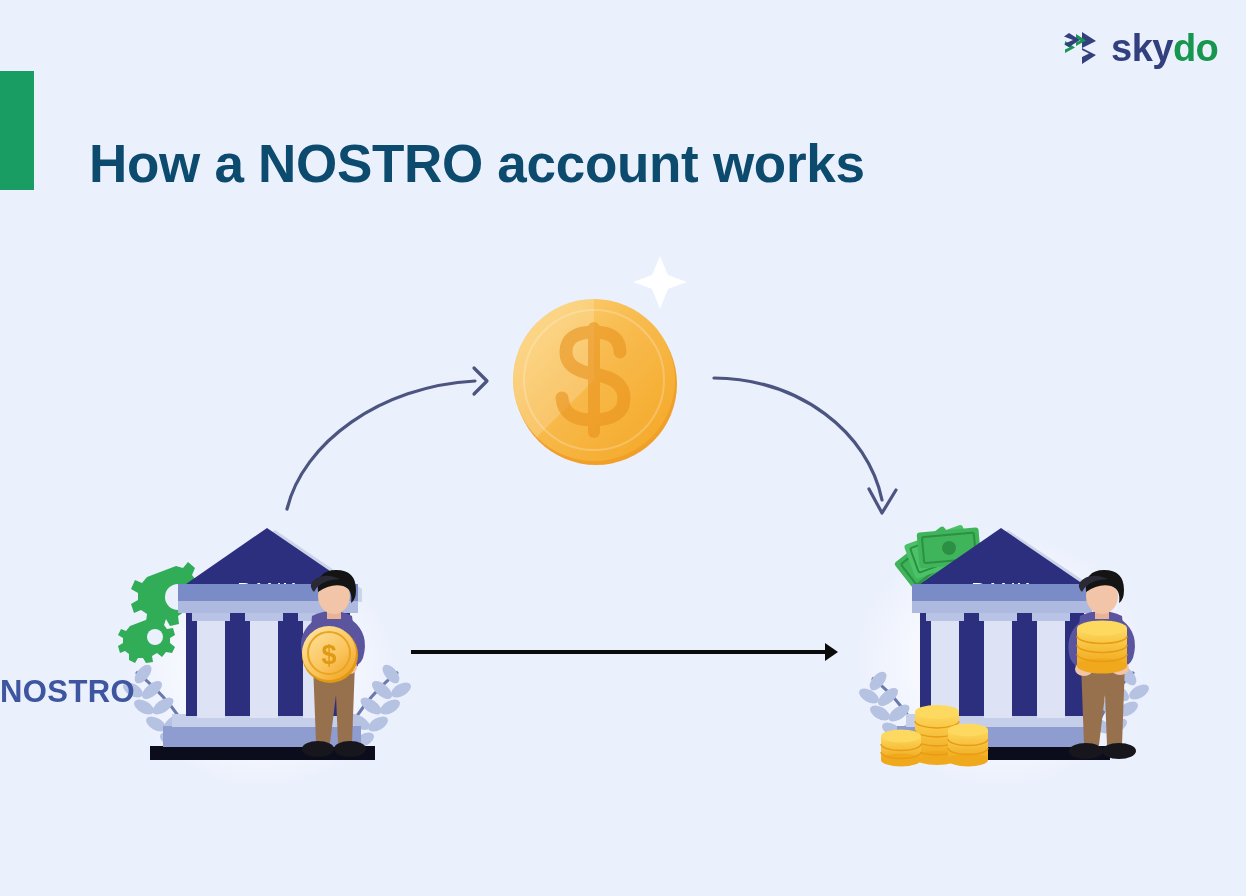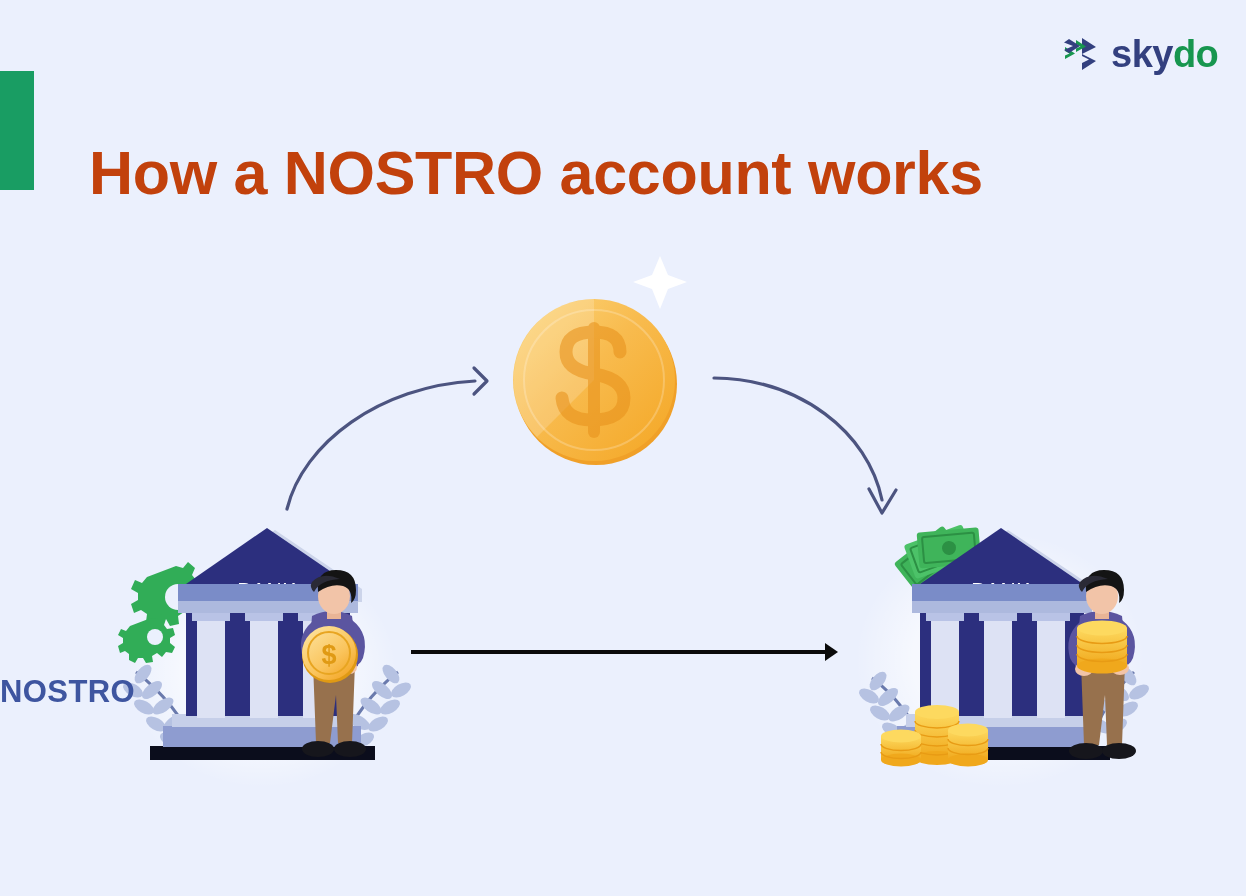--- a/index.html
+++ b/index.html
@@ -23,21 +23,20 @@
 
   
   .brand-logo {
     position: absolute;
     top: 27px;
     left: 1062px;
     display: flex;
     align-items: center;
     gap: 9px;
     height: 42px;
-    margin-top: 6px;
   }
   .brand-mark {
     width: 40px;
     height: 34px;
     display: block;
   }
   .brand-wordmark {
     font-size: 38px;
     font-weight: 700;
     letter-spacing: -0.5px;
@@ -55,23 +54,23 @@
     width: 34px;
     height: 119px;
     background: #199d63;
   }
 
   
   .page-title {
     position: absolute;
     left: 89px;
     top: 97px;
-    font-size: 61px;
+    font-size: 53px;
     font-weight: 700;
-    color: #c2410c;
+    color: #0c4a6e;
     letter-spacing: -0.3px;
     line-height: 1.18;
     white-space: nowrap;
   }
 
   
   .scene {
     position: absolute;
     left: 0;
     top: 0;

